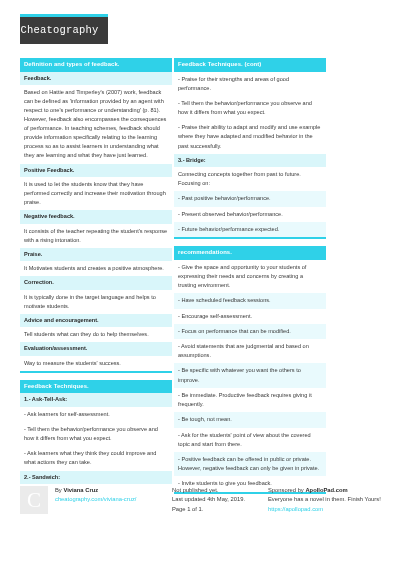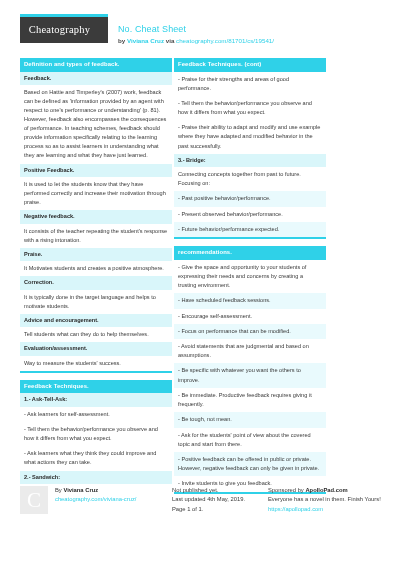--- a/index.html
+++ b/index.html
@@ -11,21 +11,21 @@
     overflow: hidden;
   }
   .page { position: relative; width: 400px; height: 566px; padding: 0; }
 
   
   .header { display: flex; align-items: flex-start; padding: 14px 0 0 20px; }
   .logo-wrap { width: 88px; }
   .logo-bar { height: 3px; background: #2fd1e8; width: 88px; }
   .logo-box {
     background: #3b3b3b; color: #fff;
-    font-family: Liberation Serif, serif;
+    font-family: Liberation Mono, monospace;
     font-size: 10.5px; text-align: center;
     padding: 7px 9px 8px 0; letter-spacing: .2px;
   }
   .title-wrap { padding-left: 10px; padding-top: 9px; }
   .sheet-title {
     color: #2fd1e8; font-size: 9px; font-weight: 400;
     line-height: 12px; letter-spacing: .1px;
   }
   .byline { font-size: 6.2px; color: #4a4a4a; line-height: 10px; margin-top: 1px; }
   .byline .lnk { color: #2fd1e8; }
@@ -81,29 +81,20 @@
 </style>
 </head>
 <body>
 
 <div class="page">
 
   <div class="header">
     <div class="logo-wrap">
       <div class="logo-bar"></div>
       <div class="logo-box">Cheatography</div>
-    </div>
-    <div class="title-wrap">
-      <div class="sheet-title">No. Cheat Sheet</div>
-      <div class="byline">
-        <span class="via">by</span>
-        <span class="nm">Viviana Cruz</span>
-        <span class="via">via</span>
-        <span class="lnk">cheatography.com/81701/cs/19541/</span>
-      </div>
     </div>
   </div>
 
   <div class="cols">
     <div class="col col-left">
         <div class="block-title">Definition and types of feedback.</div>
         <div class="sub">Feedback.</div>
         <div class="para">Based on Hattie and Timperley's (2007) work, feedback can be defined as 'information provided by an agent with respect to one's performance or understanding' (p. 81). However, feedback also encompasses the consequences of performance. In teaching schemes, feedback should provide information specifically relating to the learning process so as to assist learners in understanding what they are learning and what they have just learned.</div>
         <div class="sub">Positive Feedback.</div>
         <div class="para">It is used to let the students know that they have performed correctly and increase their motivation through praise.</div>

